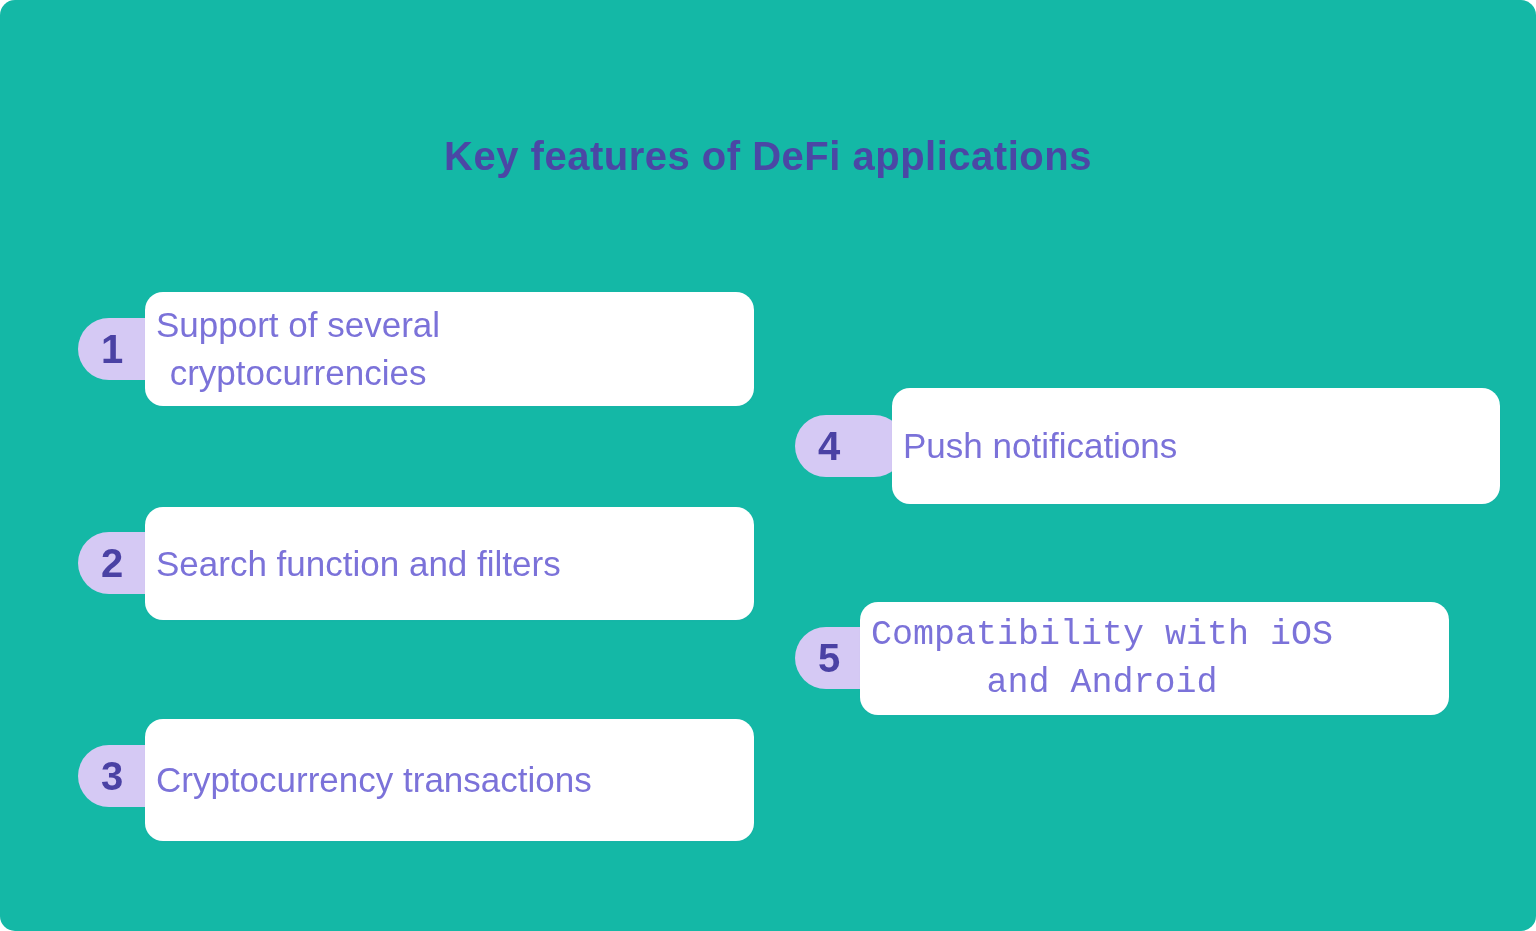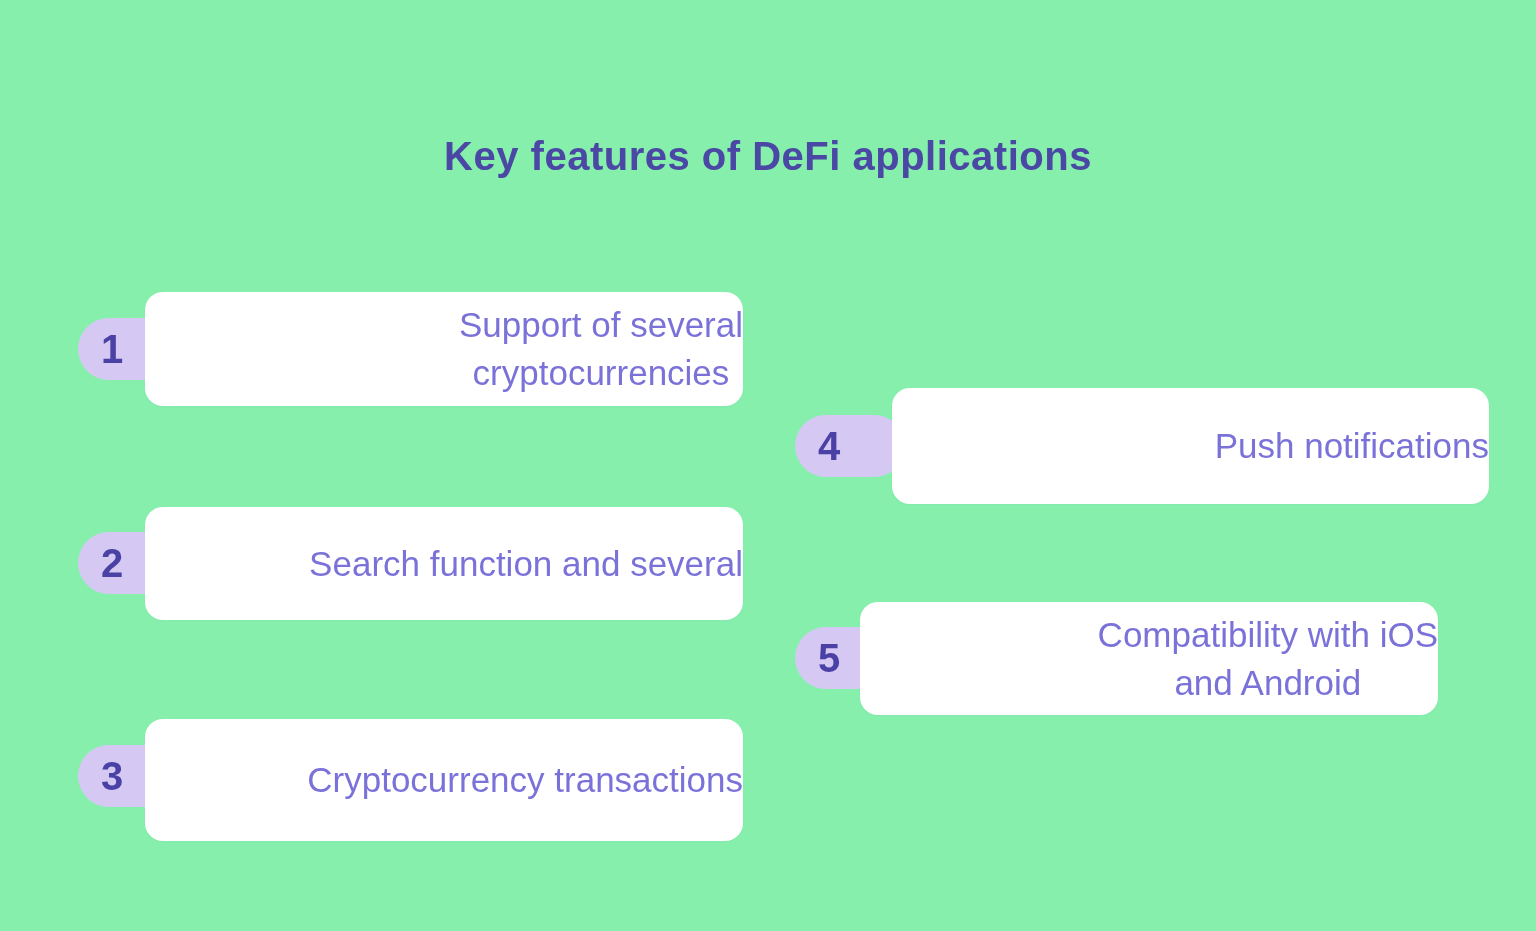--- a/index.html
+++ b/index.html
@@ -1,43 +1,45 @@
 <!DOCTYPE html>
 <html><head>
 <meta charset="utf-8">
 <style>
   html, body { margin: 0; padding: 0; }
   .canvas {
     position: relative;
     width: 1536px;
     height: 931px;
-    background: #86efac;
+    background: #14b8a6;
     font-family: "Liberation Sans", sans-serif;
     overflow: hidden;
+    border-radius: 15px;
   }
   .title {
     position: absolute;
     top: 134px;
     left: 0;
     width: 100%;
     text-align: center;
     font-size: 40px;
     font-weight: 700;
     letter-spacing: 0.5px;
     color: #4b47a5;
   }
   .card {
     position: absolute;
     background: #ffffff;
     border-radius: 18px;
     display: flex;
     align-items: center;
-    justify-content: flex-end;
+    justify-content: flex-start;
     z-index: 2;
     box-shadow: 0 1px 2px rgba(120,110,220,0.05);
+    padding-left: 11px;
   }
   .card .label {
     color: #7b72d9;
     font-size: 35px;
     line-height: 48px;
     text-align: center;
     white-space: pre-line;
   }
   .badge {
     position: absolute;
@@ -56,21 +58,21 @@
     font-size: 40px;
     font-weight: 700;
     color: #4a41a4;
   }
   
   .card-1 { left: 145px; top: 292px; width: 598px; height: 114px; }
   .card-2 { left: 145px; top: 507px; width: 598px; height: 113px; }
   .card-3 { left: 145px; top: 719px; width: 598px; height: 122px; }
   
   .card-4 { left: 860px; top: 388px; width: 597px; height: 116px; margin-left: 32px; }
-  .card-5 { left: 860px; top: 602px; width: 578px; height: 113px; }
+  .card-5 { left: 860px; top: 602px; width: 578px; height: 113px; font-family: Liberation Mono, monospace; }
   
   .badge-1 { left: 78px;  top: 318px; }
   .badge-2 { left: 78px;  top: 532px; }
   .badge-3 { left: 78px;  top: 745px; }
   .badge-4 { left: 795px; top: 415px; }
   .badge-5 { left: 795px; top: 627px; }
 </style>
 </head>
 <body>
 
@@ -83,21 +85,21 @@
   </div>
   <div class="card card-1">
     <div class="label">Support of several
 cryptocurrencies</div>
   </div>
 
   <div class="badge badge-2">
     <span class="num">2</span>
   </div>
   <div class="card card-2">
-    <div class="label">Search function and several</div>
+    <div class="label">Search function and filters</div>
   </div>
 
   <div class="badge badge-3">
     <span class="num">3</span>
   </div>
   <div class="card card-3">
     <div class="label">Cryptocurrency transactions</div>
   </div>
 
   <div class="badge badge-4">

